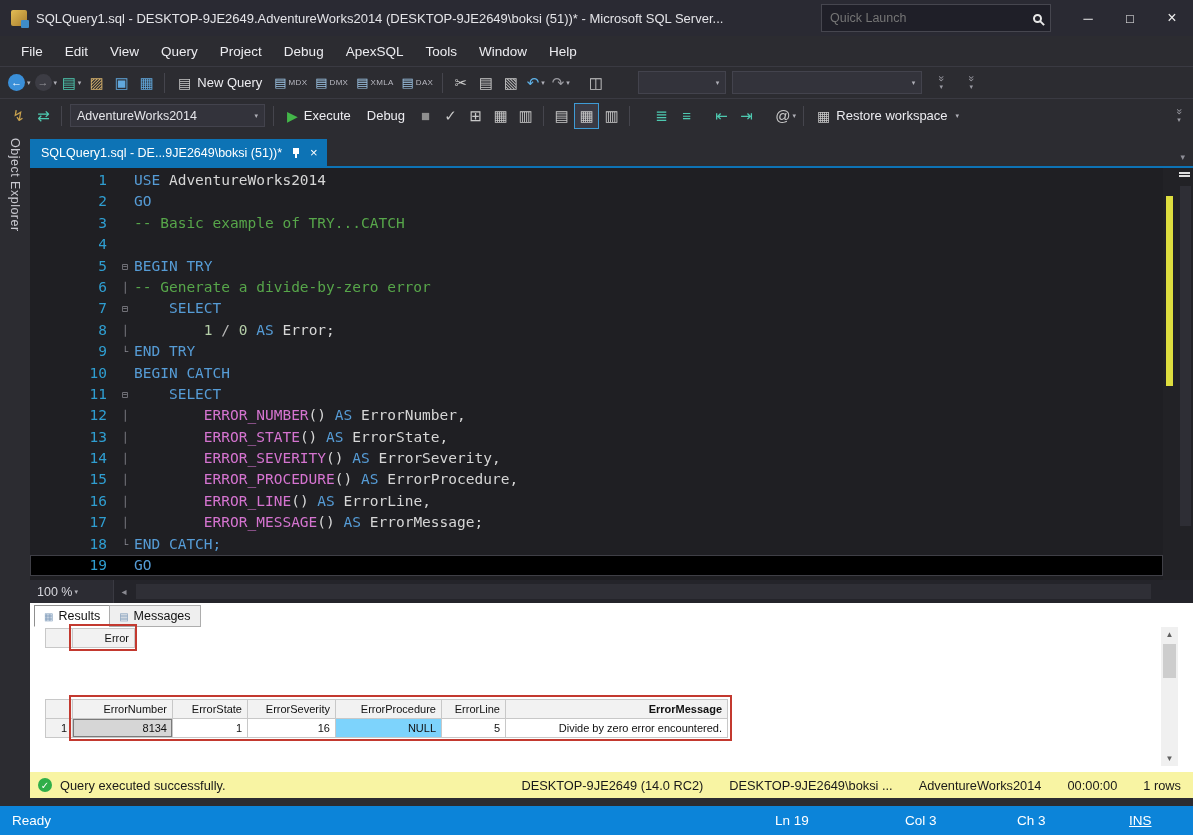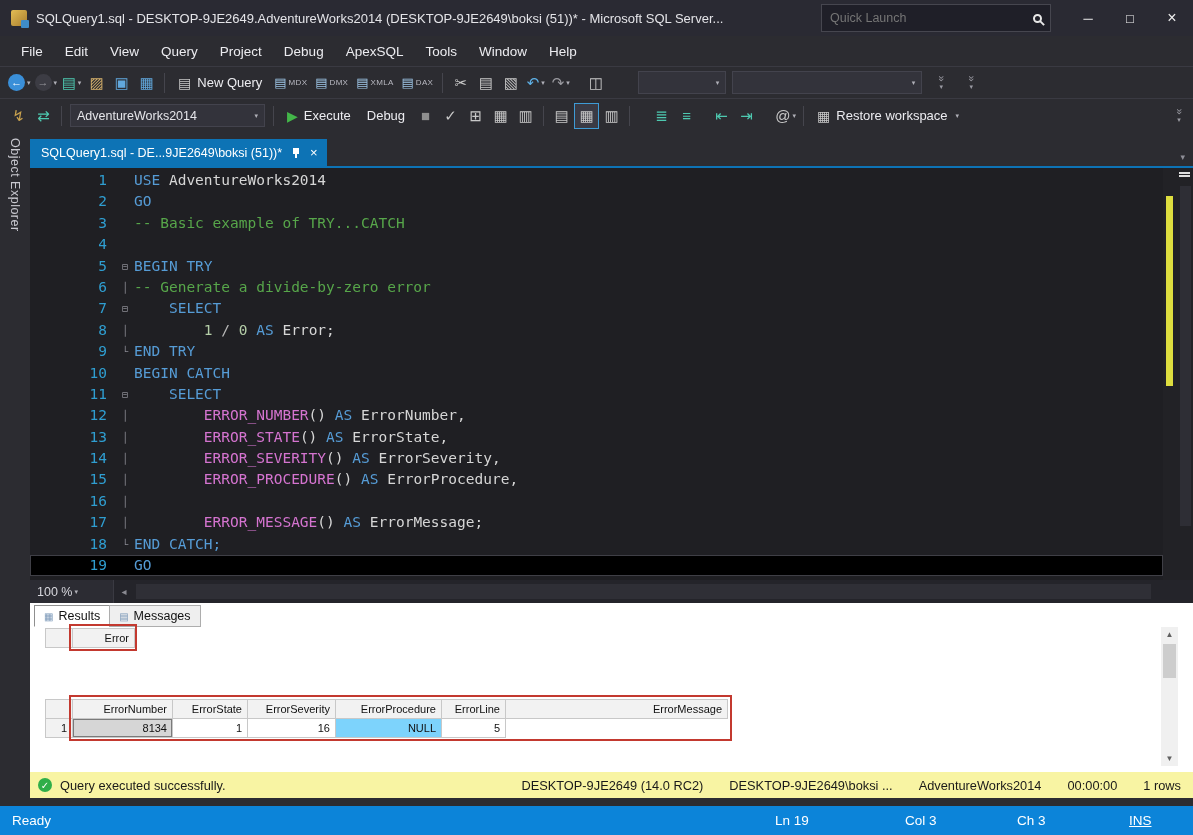--- a/index.html
+++ b/index.html
@@ -423,20 +423,21 @@
         <span class="code"><span class="c-tx">        </span><span class="c-fn">ERROR_SEVERITY</span><span class="c-tx">() </span><span class="c-kw">AS</span><span class="c-tx"> ErrorSeverity,</span></span>
       </div>
       <div class="code-line">
         <span class="ln">15</span>
         <span class="fold">│</span>
         <span class="code"><span class="c-tx">        </span><span class="c-fn">ERROR_PROCEDURE</span><span class="c-tx">() </span><span class="c-kw">AS</span><span class="c-tx"> ErrorProcedure,</span></span>
       </div>
       <div class="code-line">
         <span class="ln">16</span>
         <span class="fold">│</span>
+        <span class="code"><span class="c-tx">        </span><span class="c-fn">ERROR_LINE</span><span class="c-tx">() </span><span class="c-kw">AS</span><span class="c-tx"> ErrorLine,</span></span>
       </div>
       <div class="code-line">
         <span class="ln">17</span>
         <span class="fold">│</span>
         <span class="code"><span class="c-tx">        </span><span class="c-fn">ERROR_MESSAGE</span><span class="c-tx">() </span><span class="c-kw">AS</span><span class="c-tx"> ErrorMessage;</span></span>
       </div>
       <div class="code-line">
         <span class="ln">18</span>
         <span class="fold">└</span>
         <span class="code"><span class="c-kw">END CATCH;</span></span>
@@ -483,29 +484,30 @@
       </div>
     </div>
   <div class="grid" id="grid2">
       <div class="grid-row">
         <div class="g-cell g-head" style="width: 27px;"></div>
         <div class="g-cell g-head" style="width: 100px;">ErrorNumber</div>
         <div class="g-cell g-head" style="width: 75px;">ErrorState</div>
         <div class="g-cell g-head" style="width: 88px;">ErrorSeverity</div>
         <div class="g-cell g-head" style="width: 106px;">ErrorProcedure</div>
         <div class="g-cell g-head" style="width: 64px;">ErrorLine</div>
-        <div class="g-cell g-head" style="width: 222px;">ErrorMessage</div>
+        <div class="g-cell g-head" style="width: 222px; font-weight: bold;">ErrorMessage</div>
       </div>
       <div class="grid-row">
         <div class="g-cell g-head" style="width: 27px;">1</div>
         <div class="g-cell g-data sel" style="width: 100px;">8134</div>
         <div class="g-cell g-data" style="width: 75px;">1</div>
         <div class="g-cell g-data" style="width: 88px;">16</div>
         <div class="g-cell g-data null" style="width: 106px;">NULL</div>
         <div class="g-cell g-data" style="width: 64px;">5</div>
+        <div class="g-cell g-data" style="width: 222px;">Divide by zero error encountered.</div>
       </div>
     </div>
   <div class="anno" id="anno1"></div>
   <div class="anno" id="anno2"></div>
   <div class="res-vscroll">
     <div class="res-arrow">▲</div>
     <div class="res-thumb"></div>
     <div class="res-arrow down">▼</div>
   </div>
 </div>

